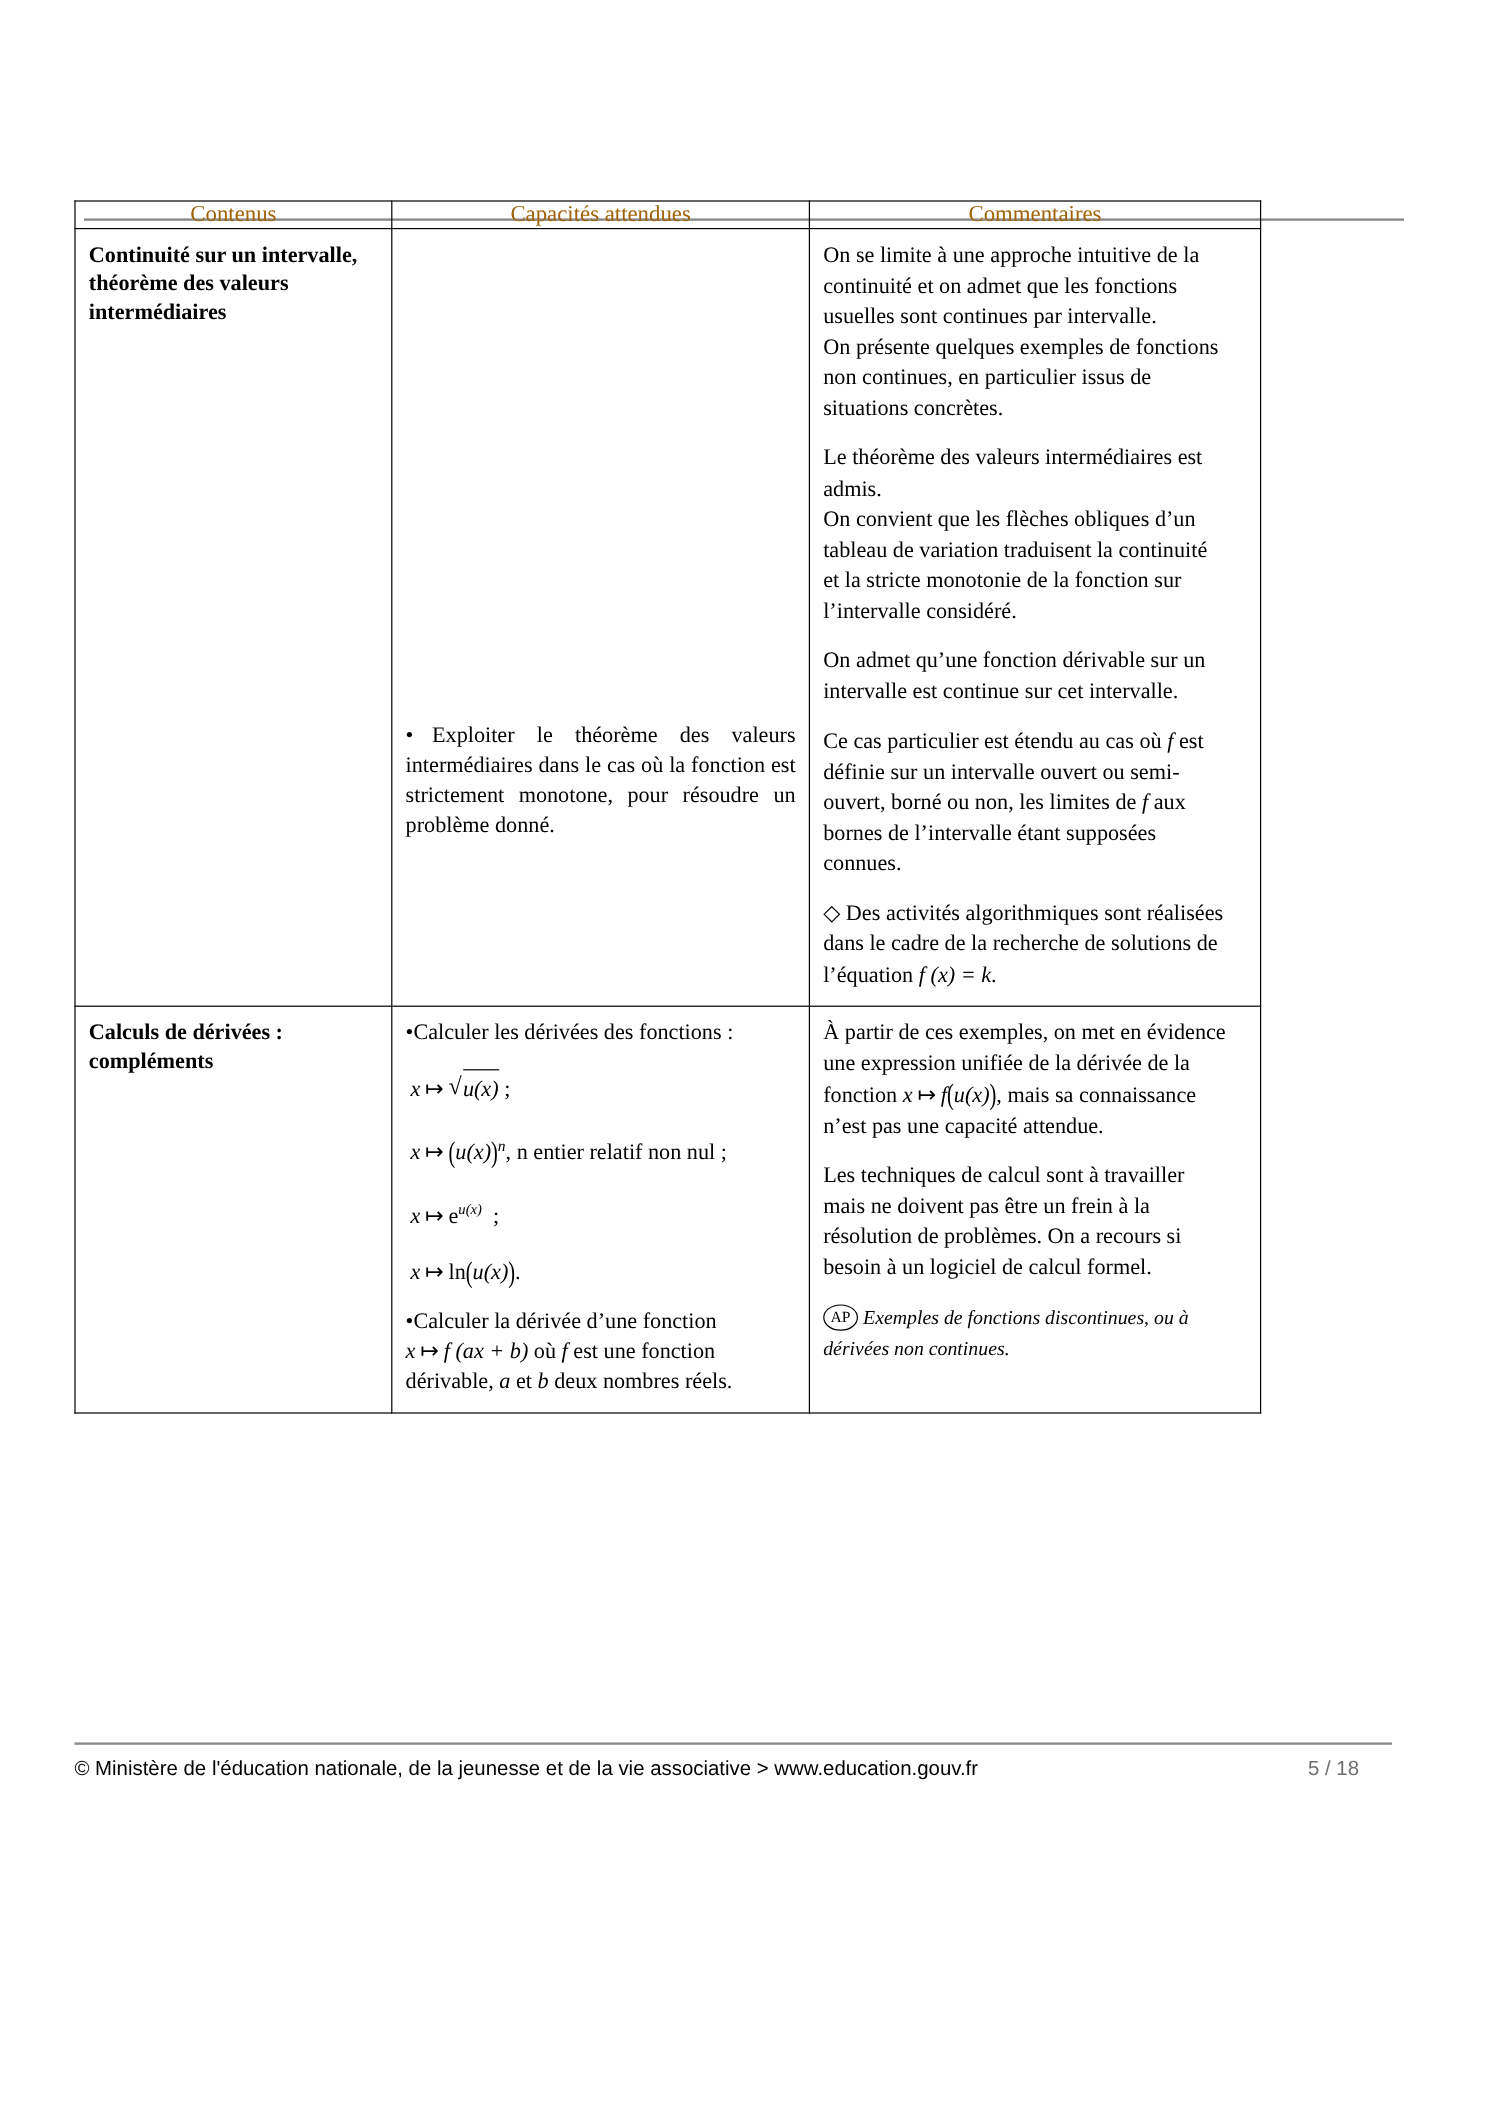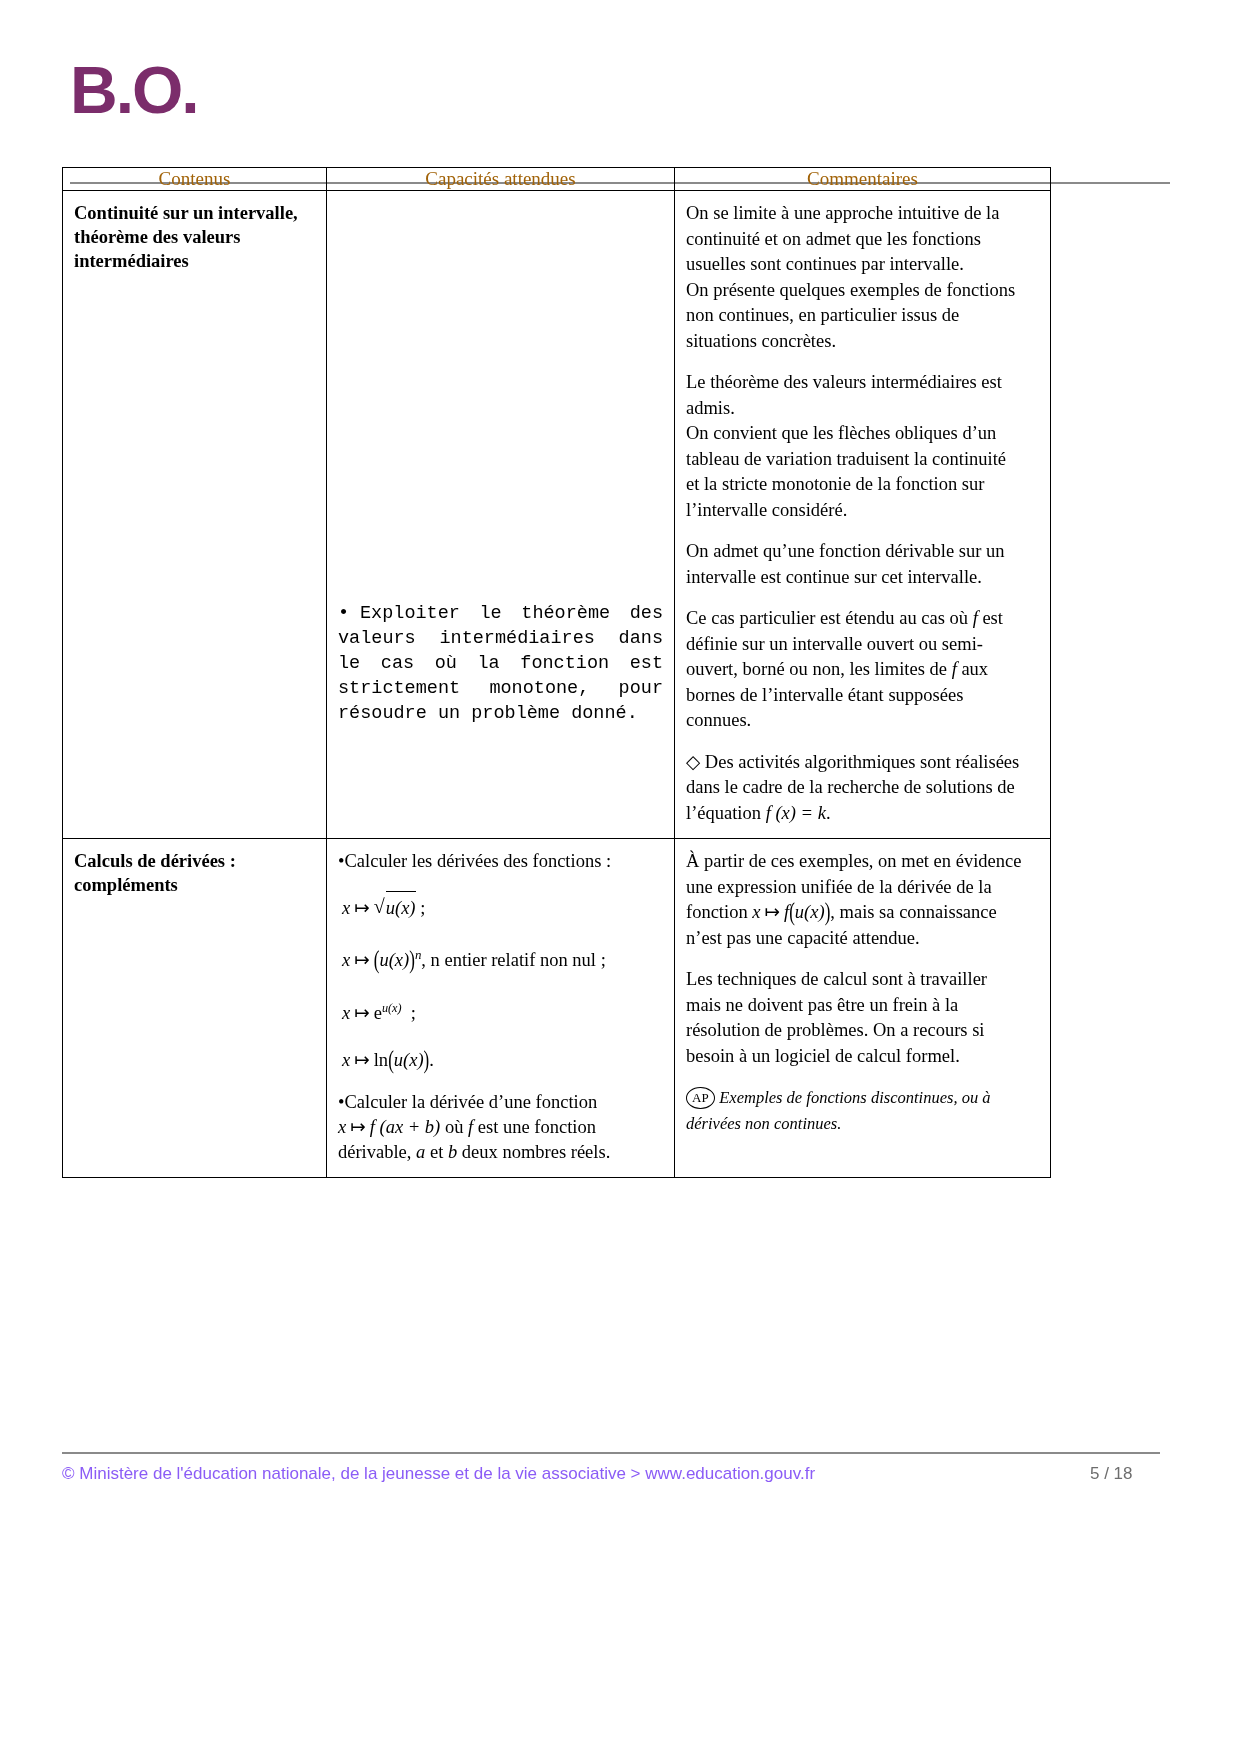--- a/index.html
+++ b/index.html
@@ -91,21 +91,20 @@
     font-size: 18.5px;
     line-height: 25px;
   }
   .cap-spacer-top { height: 400px; }
 
   .bullet-para {
     text-align: justify;
     text-indent: 0;
     position: relative;
     padding-left: 0;
-    font-family: Liberation Mono, monospace;
   }
   .bullet-para .b-dot {
     display: inline-block;
     width: 22px;
   }
 
   .com-body {
     font-size: 18.5px;
     line-height: 25.5px;
   }
@@ -174,36 +173,35 @@
     width: 1098px;
     height: 1.6px;
     background: #8a8a8a;
   }
   .footer-left {
     position: absolute;
     left: 62px;
     top: 1464px;
     font-family: "Liberation Sans", sans-serif;
     font-size: 17px;
-    color: #8b5cf6;
+    color: #000000;
   }
   .footer-right {
     position: absolute;
     left: 1090px;
     top: 1464px;
     font-family: "Liberation Sans", sans-serif;
     font-size: 17px;
     color: #6d6d6d;
   }
 </style>
 </head>
 <body>
 
 <div class="page-header">
-  <div class="bo-logo">B.O.</div>
   <div class="bo-underline"></div>
 </div>
 
 <table class="prog-table">
   <colgroup>
     <col class="col-contenus">
     <col class="col-capacites">
     <col class="col-commentaires">
   </colgroup>
   <thead>

